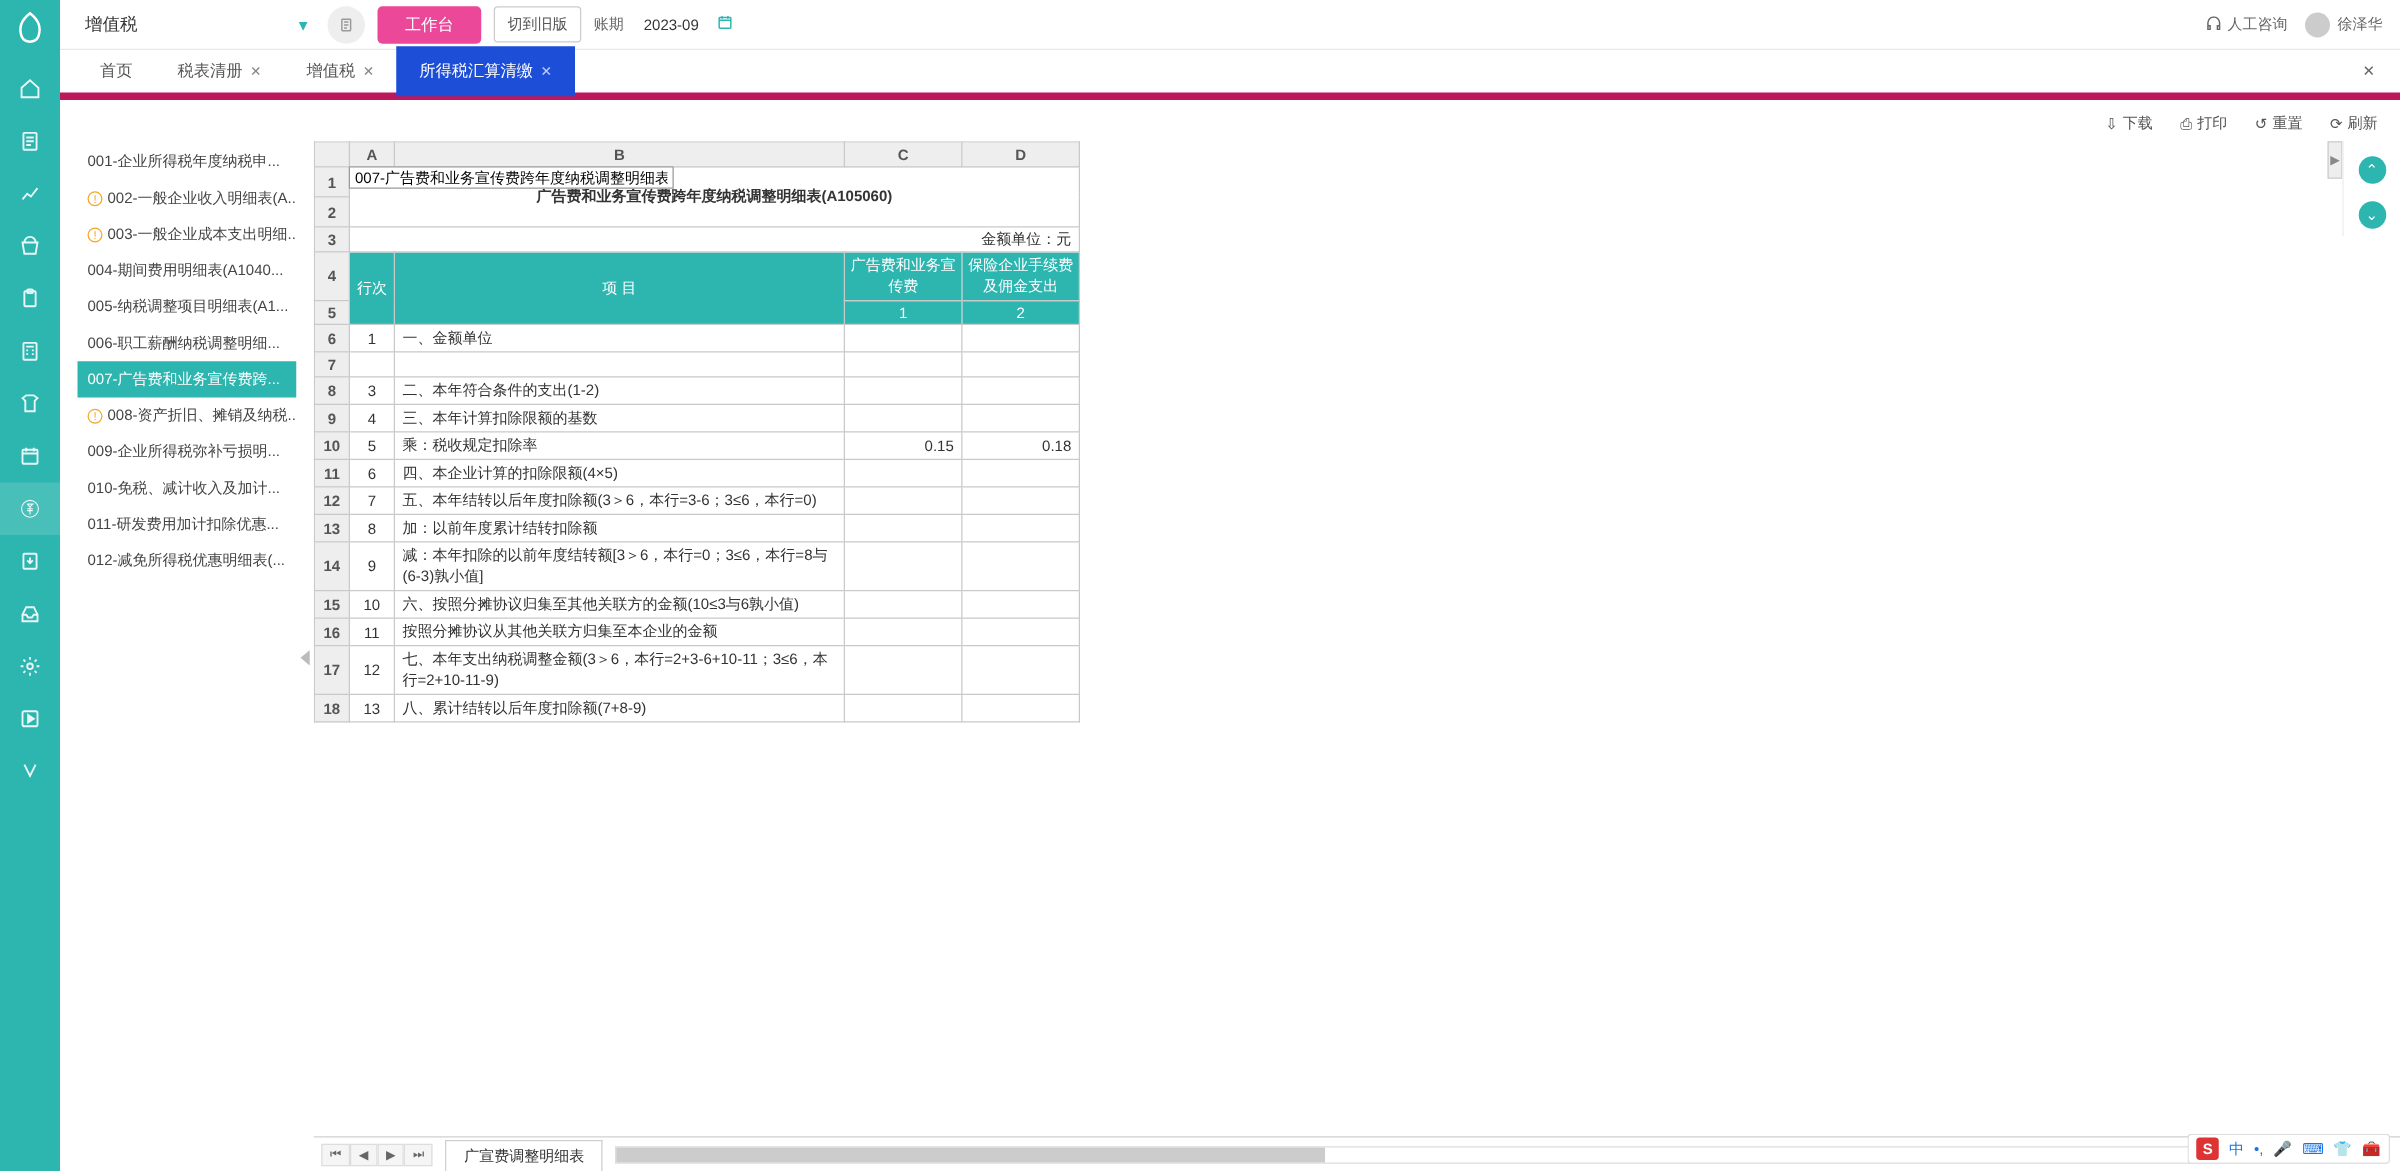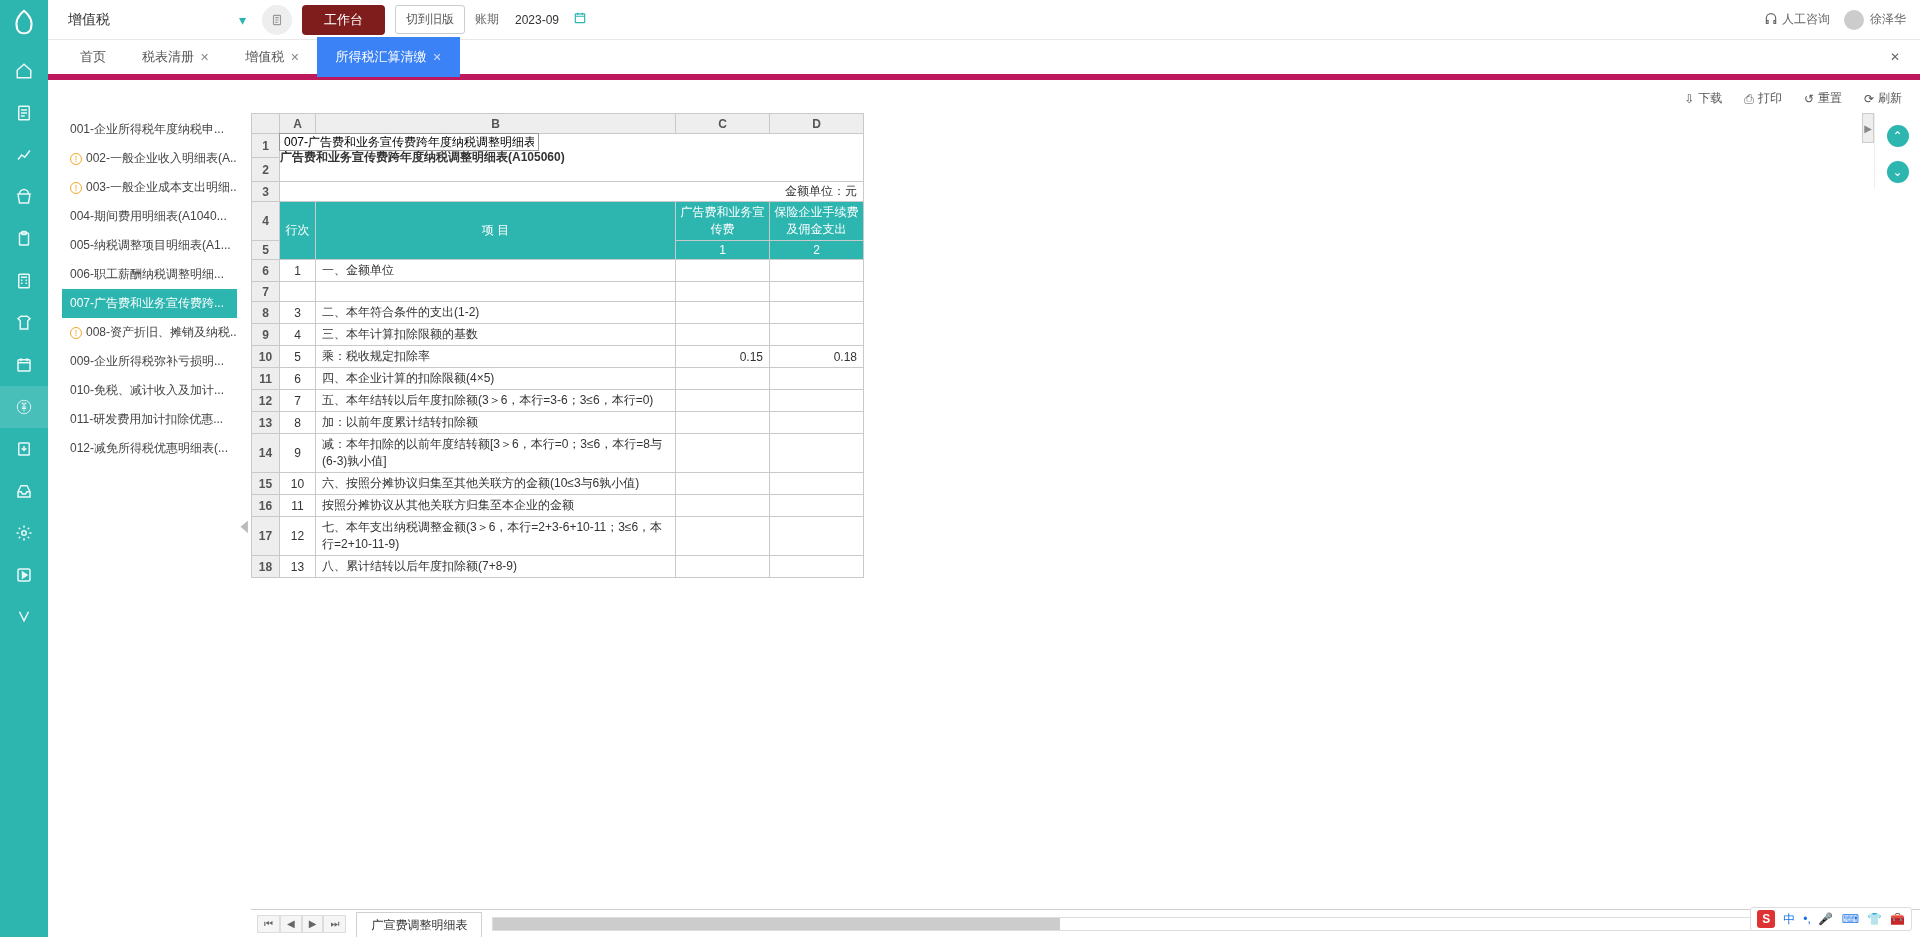--- a/index.html
+++ b/index.html
@@ -12,32 +12,32 @@
 .left-rail .nav-icon.active { background: rgba(255,255,255,0.15); }
 .left-rail .nav-icon svg { width: 18px; height: 18px; }
 
 .main { flex: 1; display: flex; flex-direction: column; min-width: 0; }
 
 .topbar { height: 40px; display: flex; align-items: center; padding: 0 14px; border-bottom: 1px solid #e8e8e8; gap: 10px; }
 .topbar .left { display: flex; align-items: center; gap: 10px; flex: 1; }
 .dropdown-module { width: 190px; display: flex; align-items: center; justify-content: space-between; padding: 0 6px; font-size: 14px; color: #333; cursor: pointer; }
 .dropdown-module .chev { color: #2db5b0; }
 .circle-btn { width: 30px; height: 30px; border-radius: 50%; background: #eee; display:flex;align-items:center;justify-content:center;color:#999;}
-.btn-primary { background: #7f1d1d; color: #fff; padding: 6px 22px; border-radius: 4px; cursor: pointer; font-size: 13px; }
+.btn-primary { background: #ec4899; color: #fff; padding: 6px 22px; border-radius: 4px; cursor: pointer; font-size: 13px; }
 .btn-outline { border: 1px solid #ccc; padding: 5px 10px; border-radius: 3px; cursor: pointer; font-size: 12px; color:#555;}
 .period-label { color: #666; }
 .period-value { color: #333; margin-left: 6px; }
 .cal-icon { color: #2db5b0; margin-left: 4px; }
 .topbar .right { display: flex; align-items: center; gap: 14px; color: #666; font-size: 12px; }
 .user { display: flex; align-items: center; gap: 6px; }
 .user-avatar { width: 20px; height: 20px; border-radius: 50%; background: #ccc; }
 
 .tabsbar { height: 40px; display: flex; align-items: center; padding: 0 14px; border-bottom: 6px solid #be185d; gap:0; }
 .tab { padding: 0 18px; height: 40px; display: flex; align-items: center; gap: 6px; font-size: 13px; color: #555; cursor: pointer; }
-.tab.active { background: #3b82f6; color: #fff; }
+.tab.active { background: #1d4ed8; color: #fff; }
 .tab .x { font-size: 11px; opacity: 0.7; }
 .tabsbar .tab-close-all { margin-left: auto; padding-right:6px; cursor: pointer; color:#666;}
 
 .notice-row { display:flex; align-items:flex-start; padding: 10px 18px 6px 18px; gap:16px;}
 .notice-text { color: #f5222d; font-size: 12px; line-height: 1.6; max-width: 700px;}
 .actions { margin-left: auto; display: flex; gap: 22px; color: #555; font-size: 12px; }
 .action-link { display: flex; align-items: center; gap: 4px; cursor: pointer; }
 
 .work { flex: 1; display: flex; min-height: 0; padding: 0 0 0 14px; position:relative;}
 .sidebar-forms { width: 175px; font-size: 12px; display:flex;flex-direction:column; padding-top:2px;text-align:right;}
@@ -48,21 +48,21 @@
 .splitter { width:14px; display:flex;align-items:center;justify-content:center; color:#bbb; cursor:pointer;}
 .splitter span{ transform: scaleX(0.6); font-size:16px;}
 
 .sheet-area { flex: 1; display: flex; flex-direction: column; min-width: 0; position: relative; }
 .sheet-body { flex: 1; overflow: auto; position:relative;}
 .grid { border-collapse: collapse; table-layout: fixed; }
 .grid th, .grid td { border: 1px solid #c9c9c9; font-size: 12px; }
 .colhead { background: #eee; text-align: center; height: 20px; color:#555;}
 .rowhead { background: #eee; text-align: center; width: 28px; color:#555;}
 .cell { padding: 2px 4px; height: 20px;}
-.title-cell { font-size: 15px; font-weight: bold; height: 48px; vertical-align: middle;}
+.title-cell { text-align: center; font-size: 15px; font-weight: bold; height: 48px; vertical-align: middle;}
 .unit-cell { text-align: right; padding-right:6px; height:20px;}
 .th-teal { background: #2db5b0; color:#fff; text-align:center; font-weight: normal; padding: 2px 4px;}
 .proj-head { height:42px; vertical-align:middle;}
 .sub-head { height:18px;}
 .num-cell { text-align: center; }
 .data-cell { text-align: right; padding-right: 6px; }
 .proj-cell { padding-left: 6px; }
 .name-input { position:absolute; top:20px; left:28px; width:260px; background:#fff; border:1px solid #999; padding:1px 4px; font-size:12px; height:18px;}
 
 .sheet-footer { height: 28px; border-top: 1px solid #d0d0d0; display: flex; align-items: center; }

